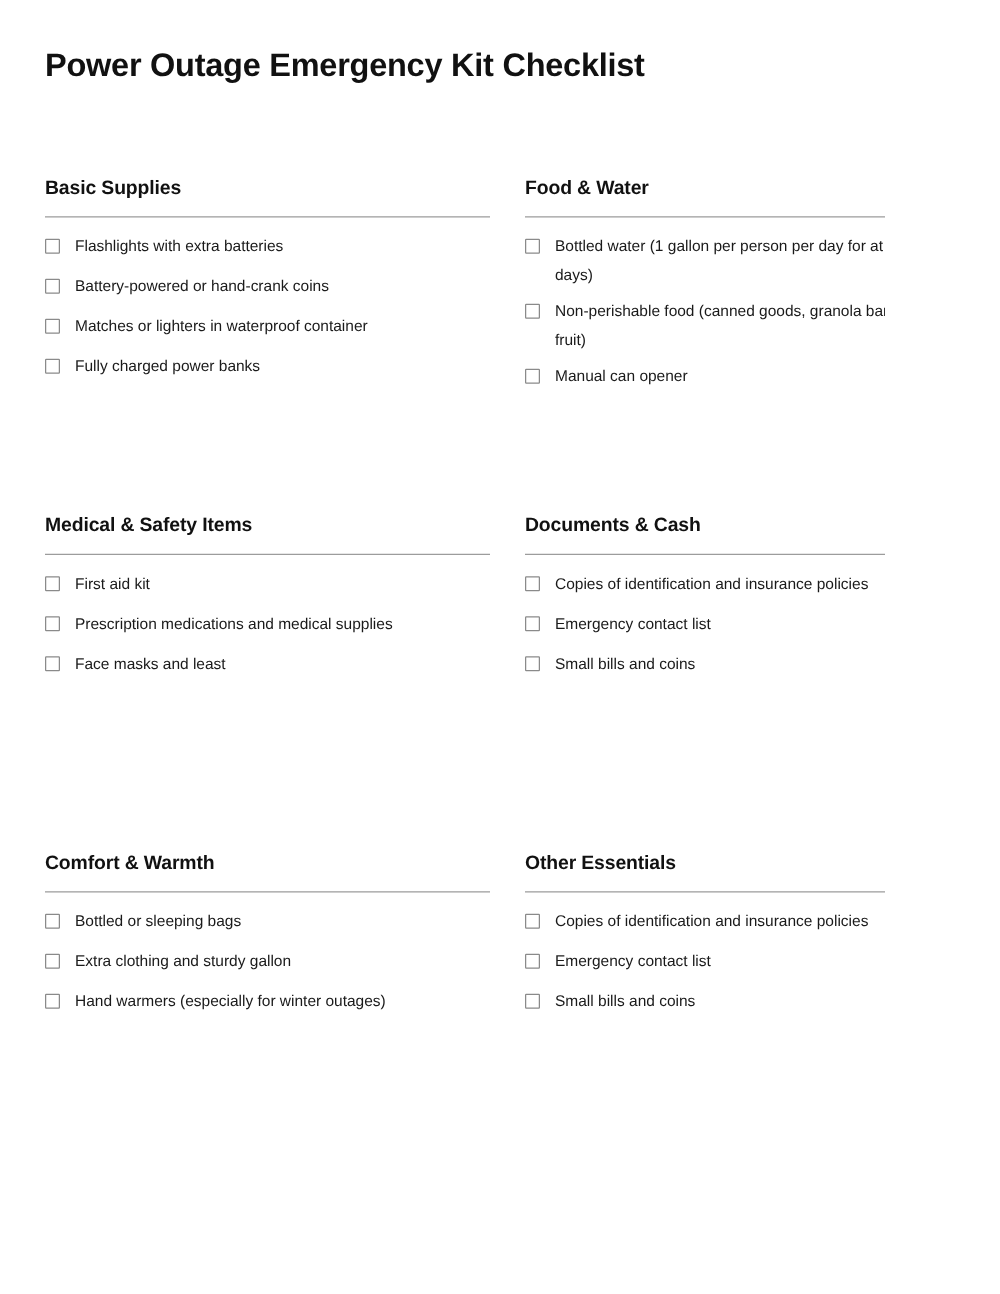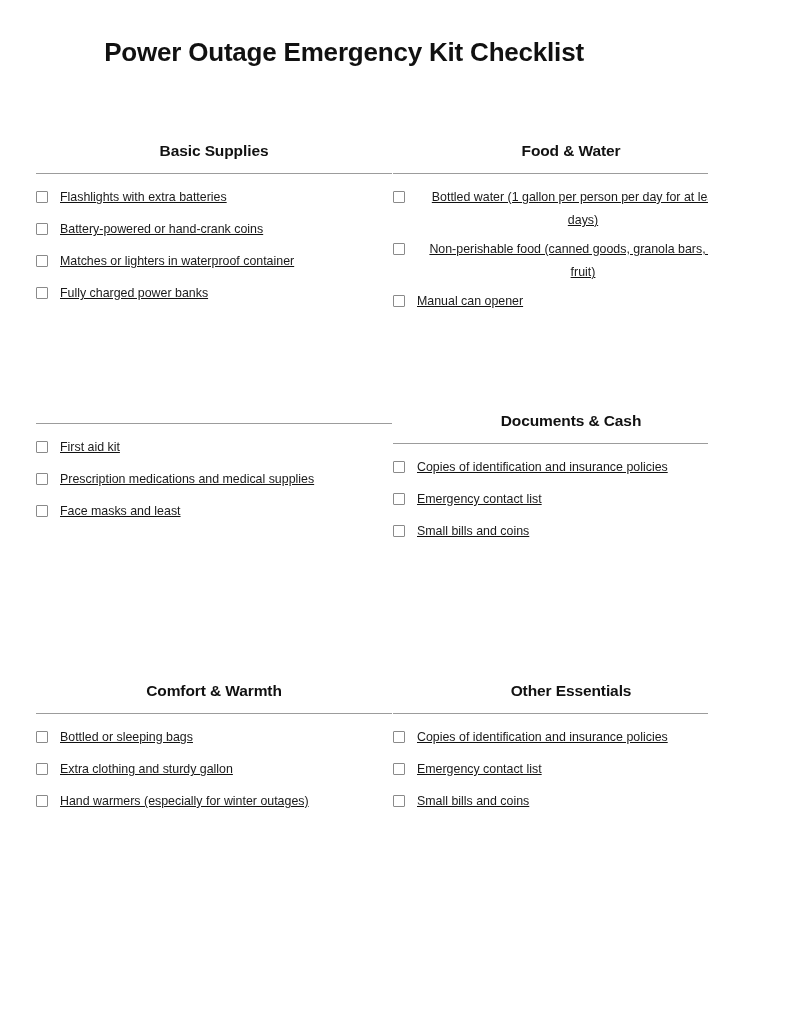--- a/index.html
+++ b/index.html
@@ -15,36 +15,35 @@
     -webkit-font-smoothing: antialiased;
   }
   .page {
     position: relative;
     width: 708px;
     height: 1035px;
     box-sizing: border-box;
     padding: 30px 56px 0 36px;
     background: #ffffff;
     overflow: hidden;
-    text-align: center;
   }
   .doc-title {
     font-size: 26px;
     font-weight: 700;
     letter-spacing: -0.2px;
     color: #111111;
     margin: 0;
     padding-top: 5px;
     line-height: 34px;
   }
   .grid {
     margin-top: 72px;
     display: grid;
     grid-template-columns: 356px 356px;
-    column-gap: 1px;
+    column-gap: 28px;
     grid-auto-rows: 270px;
   }
   .section {
     box-sizing: border-box;
   }
   .section-title {
     font-size: 15.5px;
     font-weight: 700;
     color: #111111;
     margin: 0;
@@ -60,21 +59,20 @@
   .items {
     margin-top: 14px;
     list-style: none;
     padding: 0;
   }
   .item {
     display: flex;
     align-items: flex-start;
     margin-bottom: 8px;
     min-height: 24px;
-    text-decoration: underline;
   }
   .checkbox {
     flex: 0 0 auto;
     width: 12px;
     height: 12px;
     border: 1px solid #8a8a8a;
     background: #ffffff;
     margin-top: 3px;
     margin-right: 12px;
     box-sizing: border-box;
@@ -127,20 +125,21 @@
             <span class="checkbox"></span>
             <span class="item-label">Non-perishable food (canned goods, granola bars, dried fruit)</span>
           </li>
           <li class="item">
             <span class="checkbox"></span>
             <span class="item-label">Manual can opener</span>
           </li>
         </ul>
       </div>
       <div class="section">
+        <h2 class="section-title">Medical &amp; Safety Items</h2>
         <div class="section-rule"></div>
         <ul class="items">
           <li class="item">
             <span class="checkbox"></span>
             <span class="item-label">First aid kit</span>
           </li>
           <li class="item">
             <span class="checkbox"></span>
             <span class="item-label">Prescription medications and medical supplies</span>
           </li>

